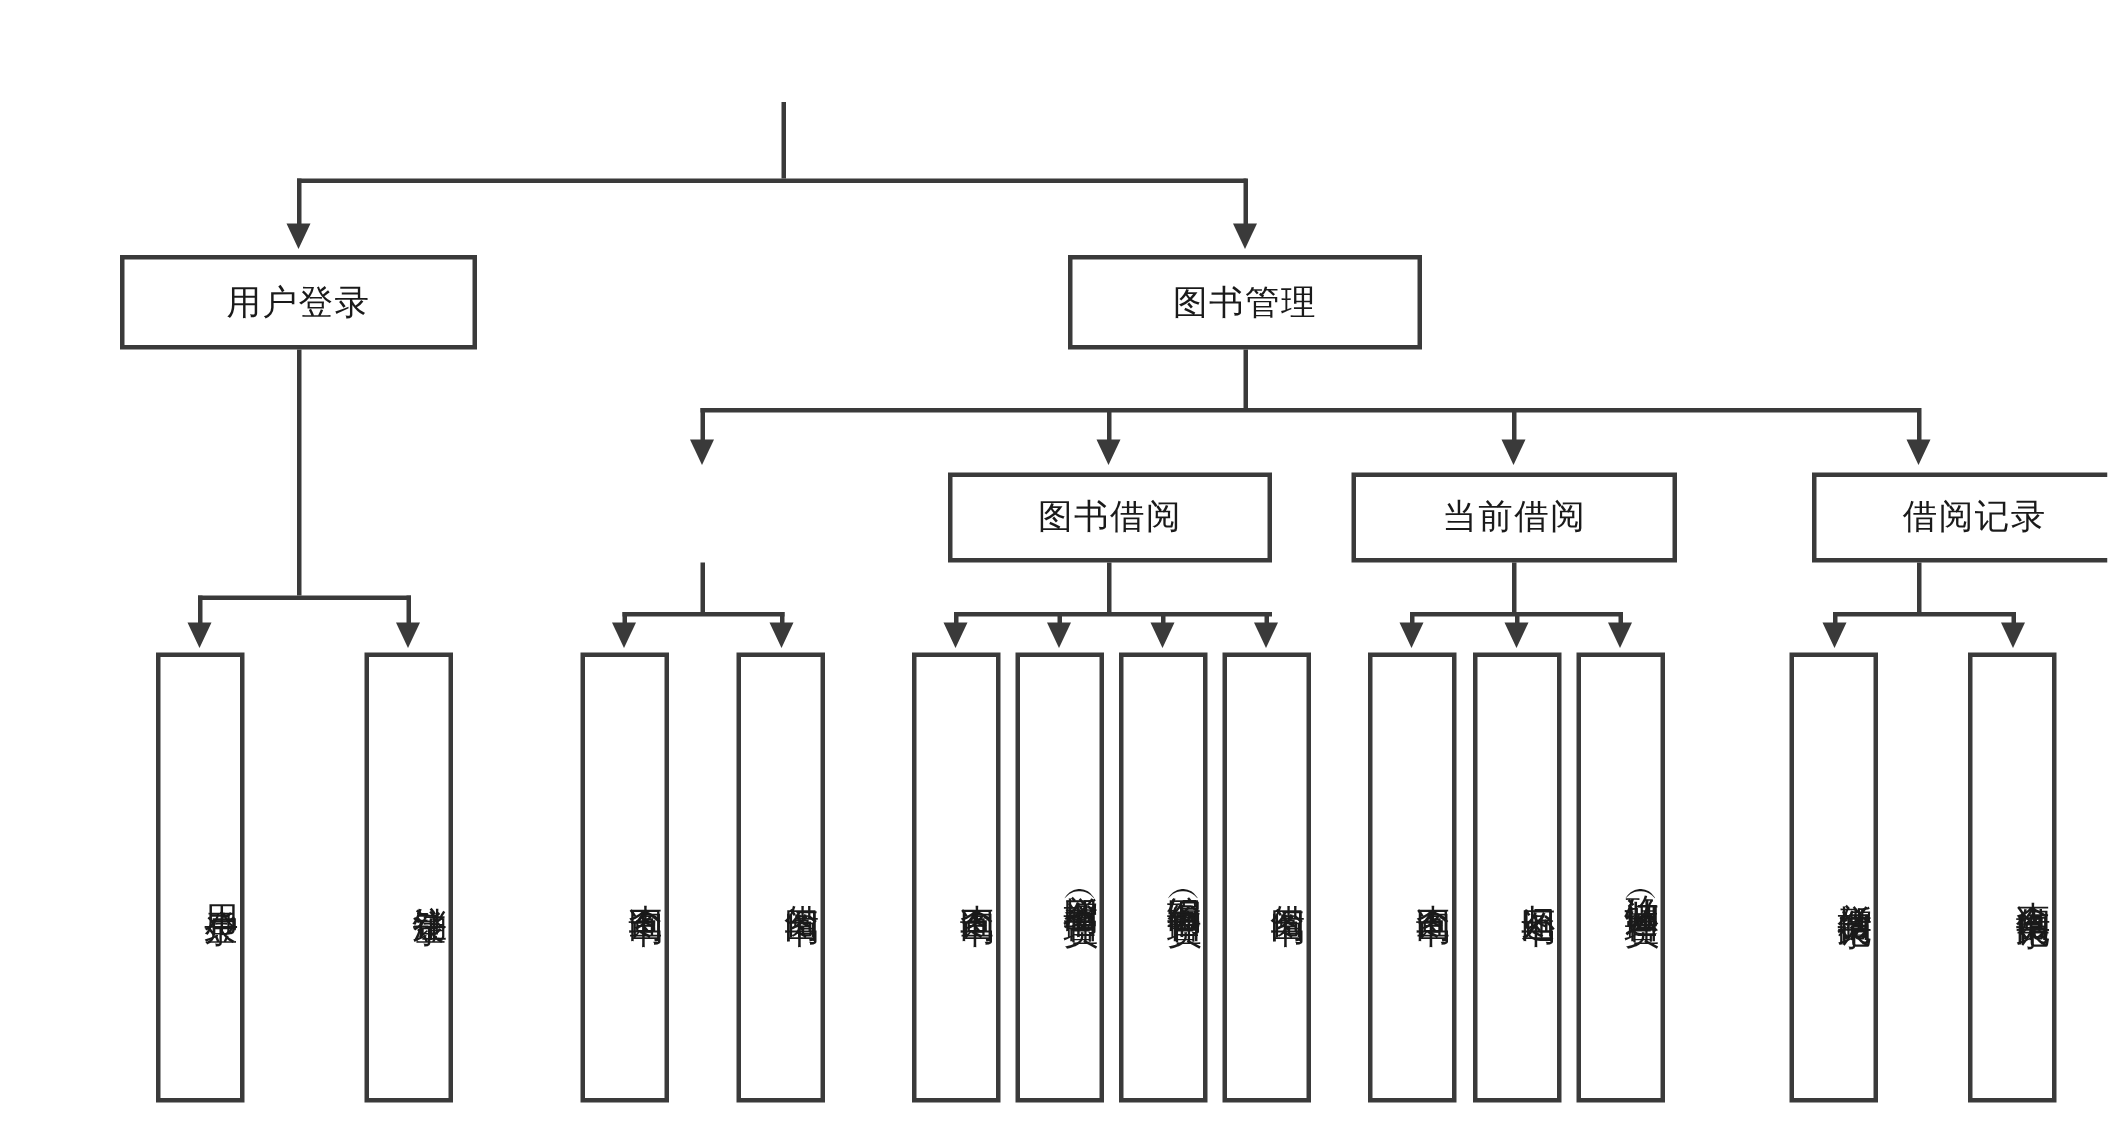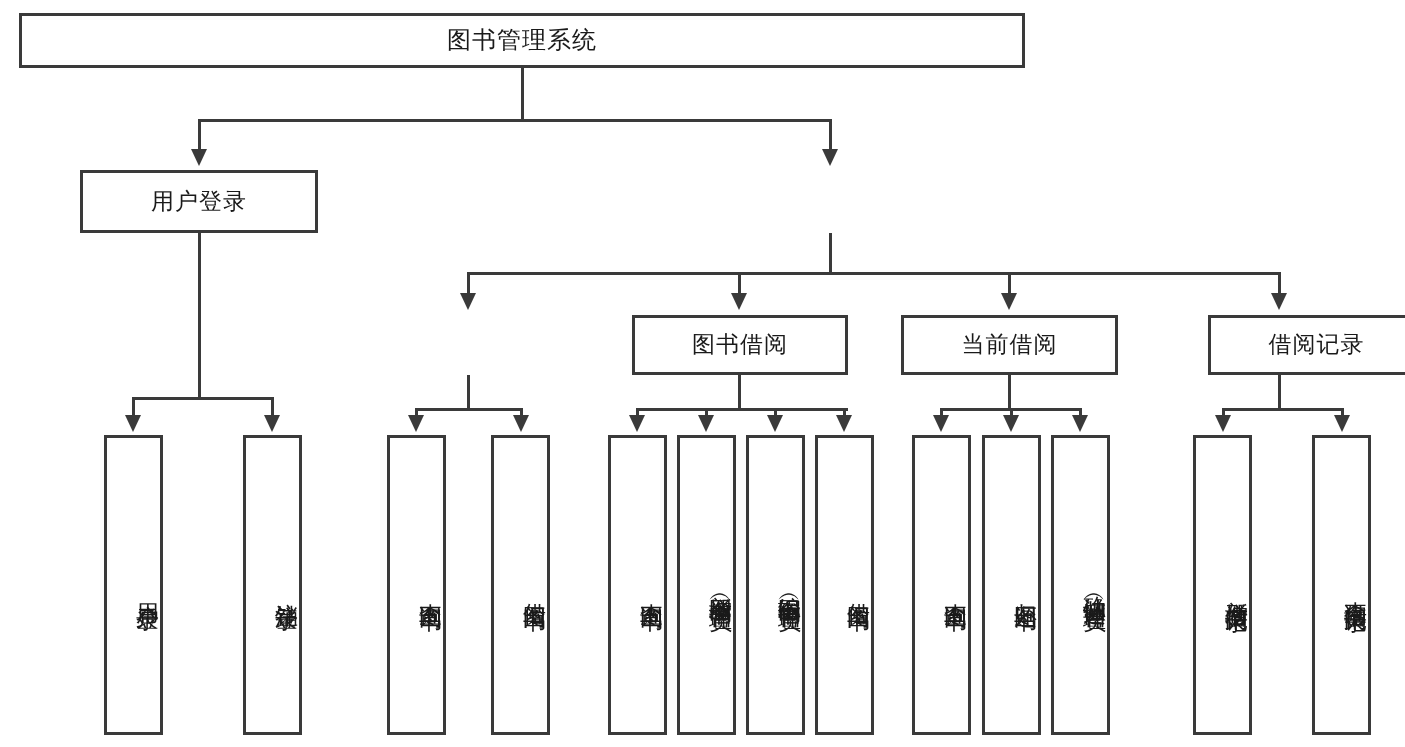--- a/index.html
+++ b/index.html
@@ -77,33 +77,33 @@
     letter-spacing: 0.5px;
     white-space: nowrap;
     font-family: "Liberation Sans", "DejaVu Sans", sans-serif;
   }
 </style>
 </head>
 <body>
 
 <div id="canvas">
 
-  <div class="node root horiz" style="left:19px; top:13px; width:1006px; height:55px;">
-    <span>图书管理系统</span>
-  </div>
 
   <div class="edge v" style="left:521px; top:68px; height:51px;"></div>
   <div class="edge h" style="left:198px; top:119px; width:633px;"></div>
   <div class="edge v" style="left:198px; top:119px; height:32px;"></div>
   <div class="arrow" style="left:191px; top:149px;"></div>
   <div class="edge v" style="left:829px; top:119px; height:32px;"></div>
   <div class="arrow" style="left:822px; top:149px;"></div>
 
   <div class="node horiz" style="left:80px; top:170px; width:238px; height:63px;">
     <span>用户登录</span>
+  </div>
+  <div class="node horiz" style="left:712px; top:170px; width:236px; height:63px;">
+    <span>图书管理</span>
   </div>
 
   <div class="edge v" style="left:198px; top:233px; height:164px;"></div>
   <div class="edge h" style="left:132px; top:397px; width:142px;"></div>
   <div class="edge v" style="left:132px; top:397px; height:21px;"></div>
   <div class="arrow" style="left:125px; top:415px;"></div>
   <div class="edge v" style="left:271px; top:397px; height:21px;"></div>
   <div class="arrow" style="left:264px; top:415px;"></div>
 
   <div class="edge v" style="left:829px; top:233px; height:39px;"></div>

